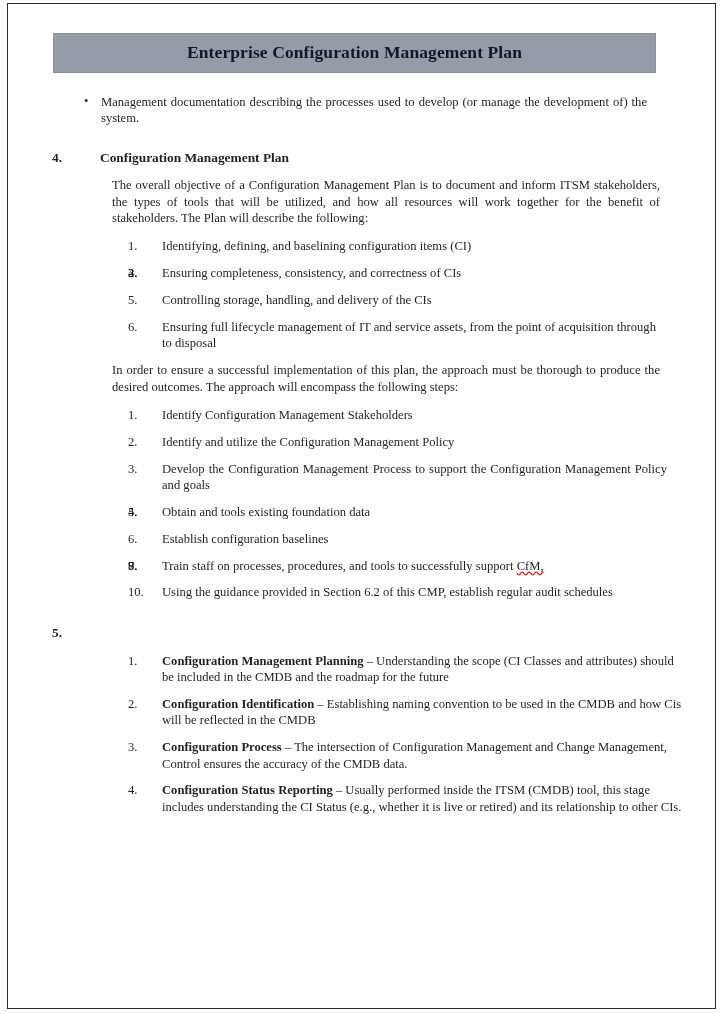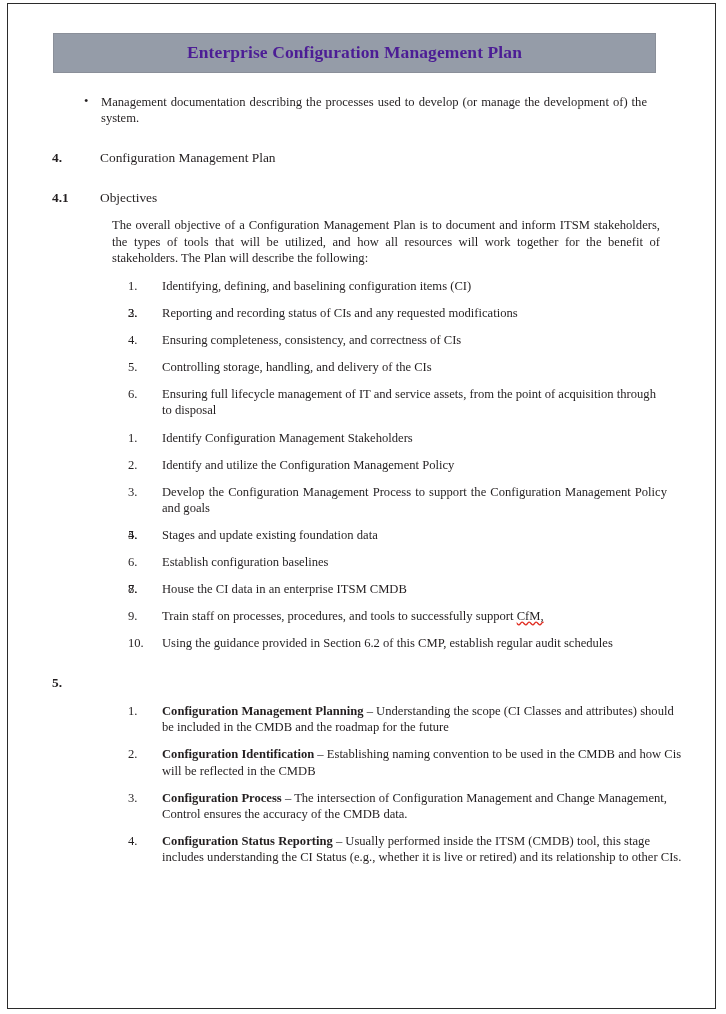--- a/index.html
+++ b/index.html
@@ -39,21 +39,21 @@
     height: 40px;
     background: #959ca8;
     border: 1px solid #8a8f99;
     box-sizing: border-box;
     display: flex;
     align-items: center;
     justify-content: center;
     margin-left: 1px;
   }
   .title-bar .title-text {
-    color: #4c1d95;
+    color: #0f172a;
     font-size: 17.5px;
     font-weight: bold;
     letter-spacing: 0.1px;
     line-height: 1;
   }
 
   
   .body-para {
     font-size: 12.6px;
     line-height: 1.29;
@@ -90,21 +90,21 @@
     font-size: 13.4px;
   }
   .h-lvl1 { margin-top: 24px; }
   .h-lvl2 { margin-top: 24px; }
   .heading-row .h-num {
     width: 48px;
     flex: 0 0 48px;
     font-weight: bold;
   }
   .heading-row .h-text {
-    font-weight: normal;
+    font-weight: bold;
   }
 
   .section-body {
     margin-left: 48px;
     width: 560px;
   }
   .section-body .body-para { margin-top: 11px; margin-left: 12px; }
 
   
   ol.num-list {
@@ -158,84 +158,79 @@
         <span class="bullet-mark">•</span>
         <span>Management documentation describing the processes used to develop (or manage the development of) the system.</span>
       </li>
     </ul>
 
     <div class="heading-row h-lvl1">
       <span class="h-num">4.</span>
       <span class="h-text">Configuration Management Plan</span>
     </div>
 
-    <div class="heading-row h-lvl2">
-      <span class="h-num">4.1</span>
-      <span class="h-text">Objectives</span>
-    </div>
     <div class="section-body">
       <p class="body-para">The overall objective of a Configuration Management Plan is to document and inform ITSM stakeholders, the types of tools that will be utilized, and how all resources will work together for the benefit of stakeholders. The Plan will describe the following:</p>
       <ol class="num-list after-para">
         <li>
           <span class="li-num">1.</span>
           <span>Identifying, defining, and baselining configuration items (CI)</span>
         </li>
         <li>
           <span class="li-num">2.</span>
         </li>
         <li>
           <span class="li-num">3.</span>
-          <span>Reporting and recording status of CIs and any requested modifications</span>
         </li>
         <li>
           <span class="li-num">4.</span>
           <span>Ensuring completeness, consistency, and correctness of CIs</span>
         </li>
         <li>
           <span class="li-num">5.</span>
           <span>Controlling storage, handling, and delivery of the CIs</span>
         </li>
         <li>
           <span class="li-num">6.</span>
           <span>Ensuring full lifecycle management of IT and service assets, from the point of acquisition through to disposal</span>
         </li>
       </ol>
     </div>
 
     <div class="section-body">
+      <p class="body-para">In order to ensure a successful implementation of this plan, the approach must be thorough to produce the desired outcomes. The approach will encompass the following steps:</p>
       <ol class="num-list after-para">
         <li>
           <span class="li-num">1.</span>
           <span>Identify Configuration Management Stakeholders</span>
         </li>
         <li>
           <span class="li-num">2.</span>
           <span>Identify and utilize the Configuration Management Policy</span>
         </li>
         <li class="justify">
           <span class="li-num">3.</span>
           <span>Develop the Configuration Management Process to support the Configuration Management Policy and goals</span>
         </li>
         <li>
           <span class="li-num">4.</span>
         </li>
         <li>
           <span class="li-num">5.</span>
-          <span>Stages and update existing foundation data</span>
+          <span>Obtain and tools existing foundation data</span>
         </li>
         <li>
           <span class="li-num">6.</span>
           <span>Establish configuration baselines</span>
         </li>
         <li>
           <span class="li-num">7.</span>
         </li>
         <li>
           <span class="li-num">8.</span>
-          <span>House the CI data in an enterprise ITSM CMDB</span>
         </li>
         <li>
           <span class="li-num">9.</span>
           <span>Train staff on processes, procedures, and tools to successfully support </span><span class="spellcheck">CfM,</span>
         </li>
         <li>
           <span class="li-num">10.</span>
           <span>Using the guidance provided in Section 6.2 of this CMP, establish regular audit schedules</span>
         </li>
       </ol>

